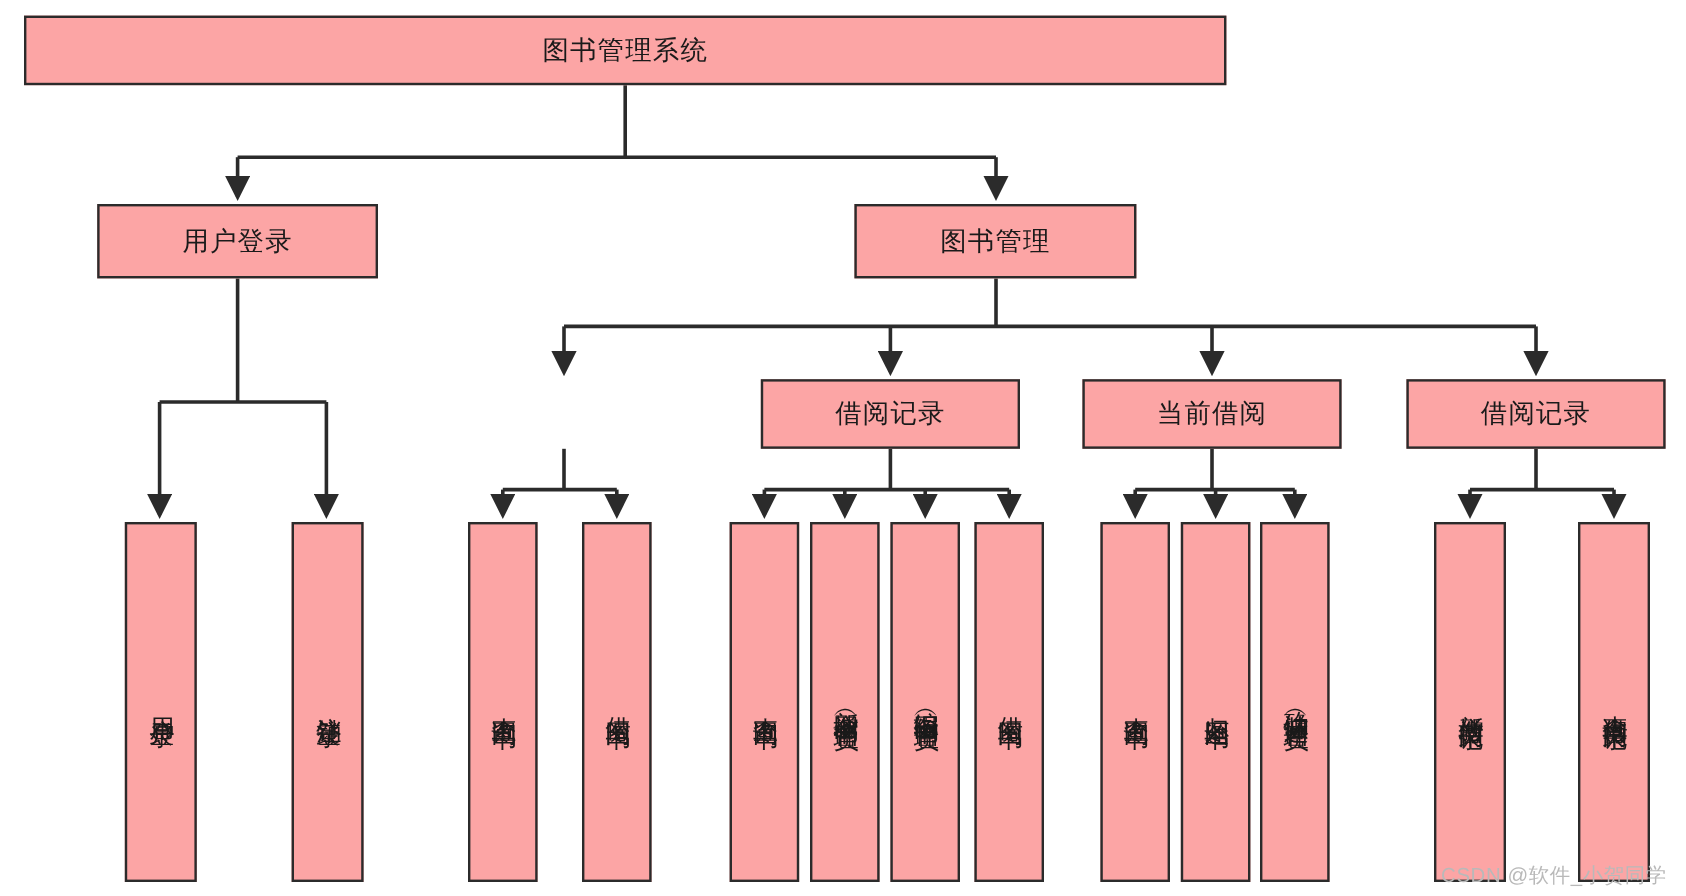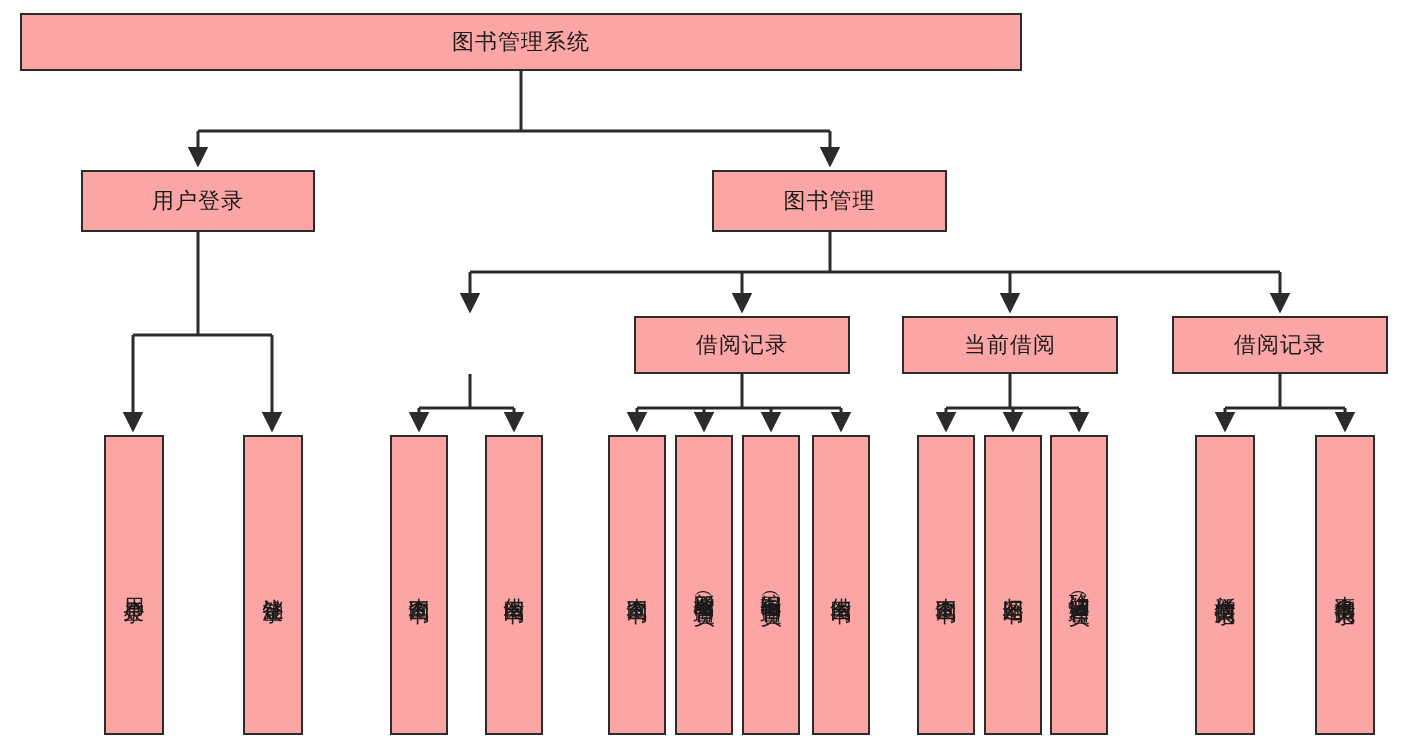--- a/index.html
+++ b/index.html
@@ -173,14 +173,15 @@
     <span class="vtext">确认归还（管理员）</span>
   </div>
 
   <div class="node v" style="left:1195px;top:435px;width:60px;height:300px;">
     <span class="vtext">新增借阅记录</span>
   </div>
   <div class="node v" style="left:1315px;top:435px;width:60px;height:300px;">
     <span class="vtext">查询借阅记录</span>
   </div>
 
+  <div class="watermark">CSDN @软件_小贺同学</div>
 
 </div>
 
 </body></html>

